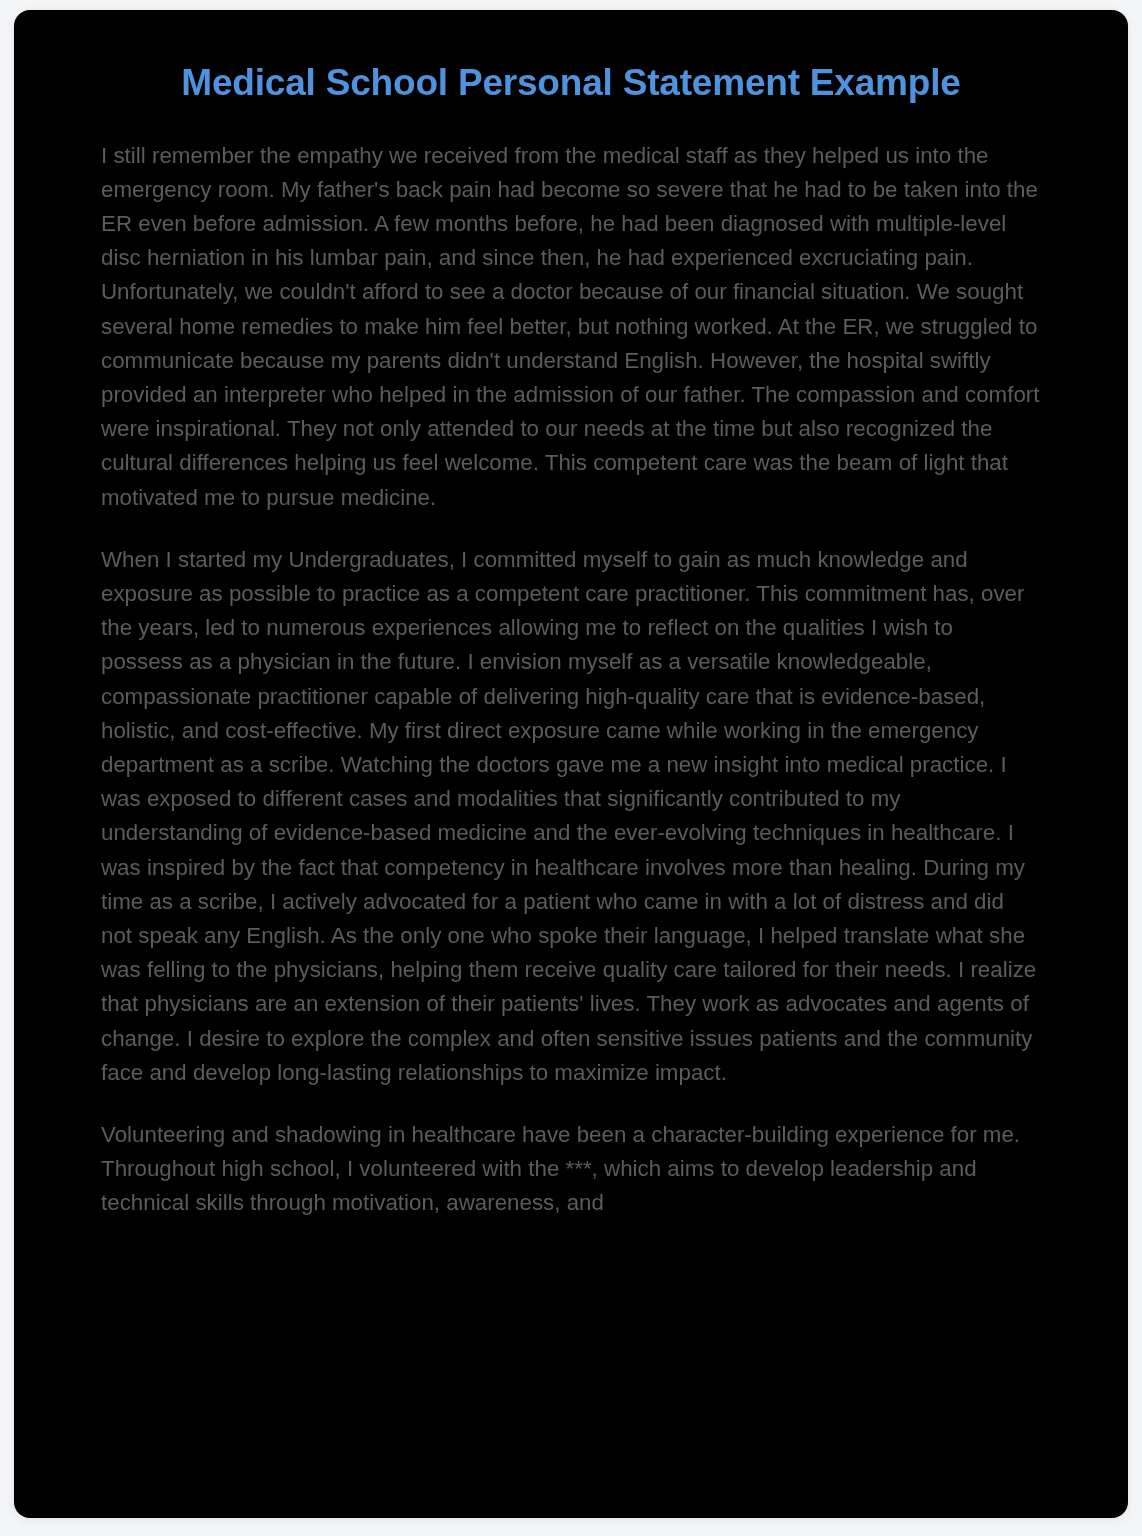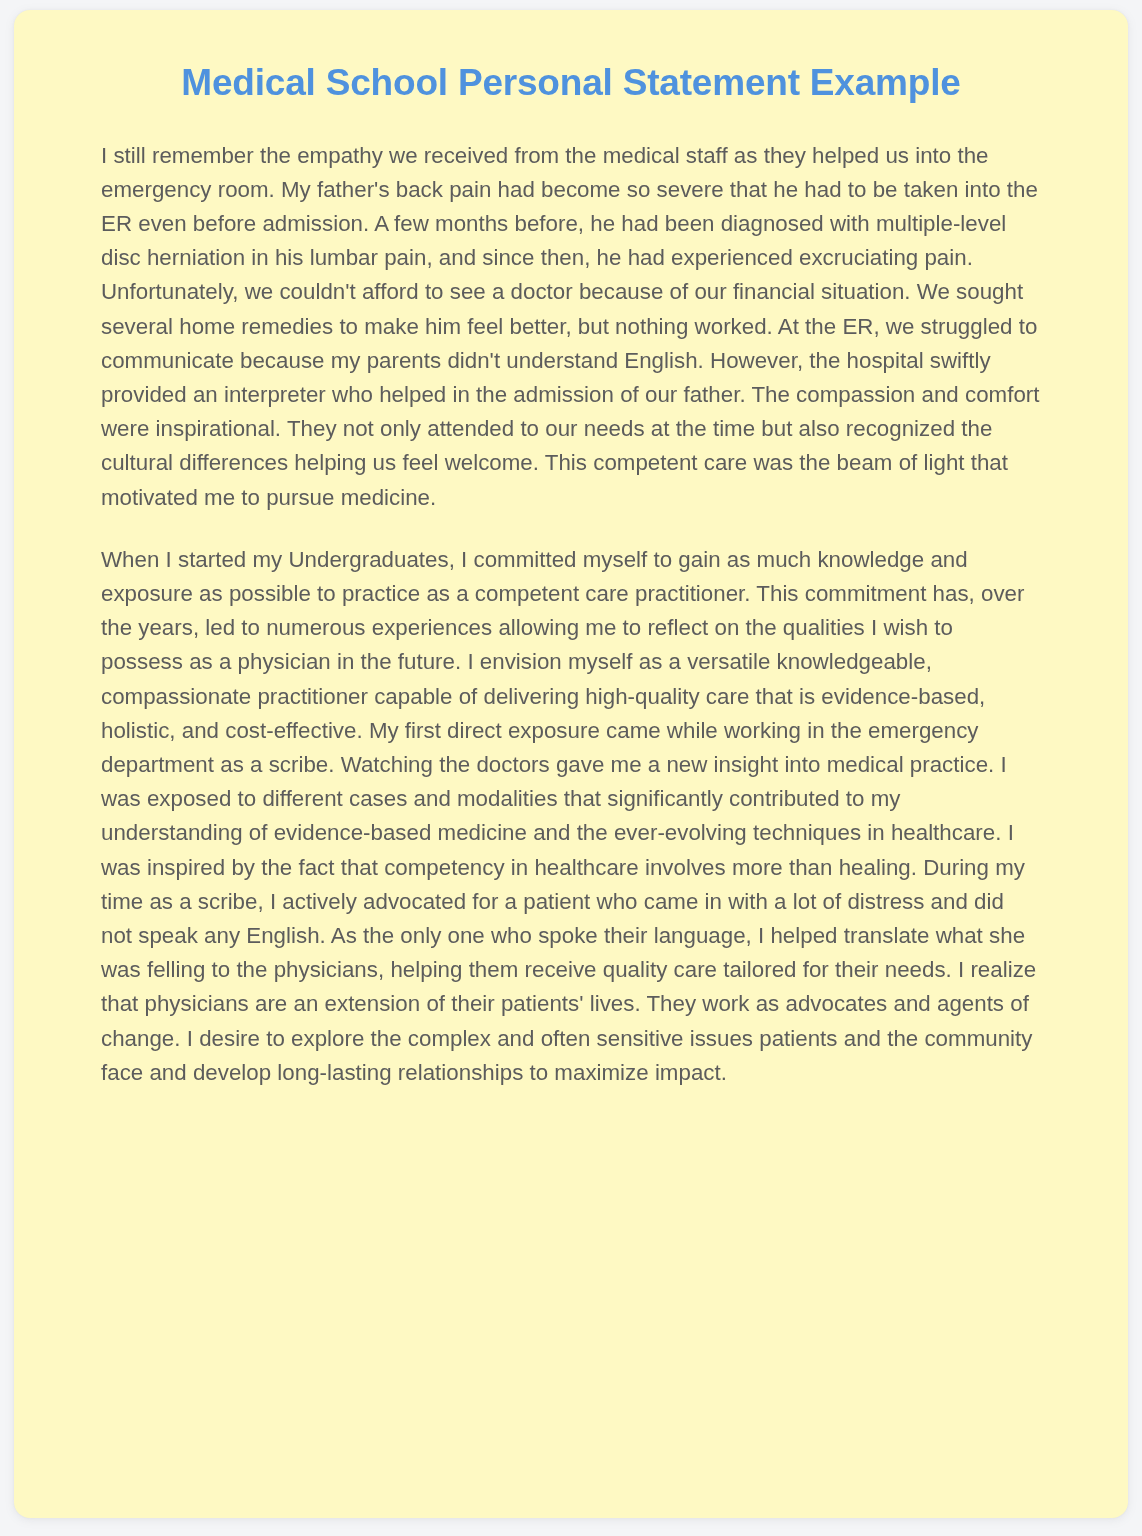--- a/index.html
+++ b/index.html
@@ -12,21 +12,21 @@
     background: #f4f5f7;
     font-family: "Liberation Sans", sans-serif;
     overflow: hidden;
   }
   .page-card {
     position: absolute;
     left: 14px;
     top: 10px;
     width: 1114px;
     height: 1508px;
-    background: #fef9c3;
+    background: #000000;
     border-radius: 16px;
     box-shadow: 0 2px 10px rgba(120,125,135,0.13),
                 0 0 2px rgba(120,125,135,0.10);
     box-sizing: border-box;
     overflow: hidden;
   }
   .doc-title {
     margin: 0;
     padding: 52px 40px 0 40px;
     text-align: center;
@@ -64,20 +64,21 @@
 </head>
 <body>
 
 <div class="page-card">
 
   <h1 class="doc-title">Medical School Personal Statement Example</h1>
 
   <div class="essay-body">
     <p class="essay-paragraph">I still remember the empathy we received from the medical staff as they helped us into the emergency room. My father's back pain had become so severe that he had to be taken into the ER even before admission. A few months before, he had been diagnosed with multiple-level disc herniation in his lumbar pain, and since then, he had experienced excruciating pain. Unfortunately, we couldn't afford to see a doctor because of our financial situation. We sought several home remedies to make him feel better, but nothing worked. At the ER, we struggled to communicate because my parents didn't understand English. However, the hospital swiftly provided an interpreter who helped in the admission of our father. The compassion and comfort were inspirational. They not only attended to our needs at the time but also recognized the cultural differences helping us feel welcome. This competent care was the beam of light that motivated me to pursue medicine.</p>
     <p class="essay-paragraph">When I started my Undergraduates, I committed myself to gain as much knowledge and exposure as possible to practice as a competent care practitioner. This commitment has, over the years, led to numerous experiences allowing me to reflect on the qualities I wish to possess as a physician in the future. I envision myself as a versatile knowledgeable, compassionate practitioner capable of delivering high-quality care that is evidence-based, holistic, and cost-effective. My first direct exposure came while working in the emergency department as a scribe. Watching the doctors gave me a new insight into medical practice. I was exposed to different cases and modalities that significantly contributed to my understanding of evidence-based medicine and the ever-evolving techniques in healthcare. I was inspired by the fact that competency in healthcare involves more than healing. During my time as a scribe, I actively advocated for a patient who came in with a lot of distress and did not speak any English. As the only one who spoke their language, I helped translate what she was felling to the physicians, helping them receive quality care tailored for their needs. I realize that physicians are an extension of their patients' lives. They work as advocates and agents of change. I desire to explore the complex and often sensitive issues patients and the community face and develop long-lasting relationships to maximize impact.</p>
+    <p class="essay-paragraph">Volunteering and shadowing in healthcare have been a character-building experience for me. Throughout high school, I volunteered with the ***, which aims to develop leadership and technical skills through motivation, awareness, and</p>
   </div>
 
   <div class="footer-block">
 
     
     
     
     
 
     

